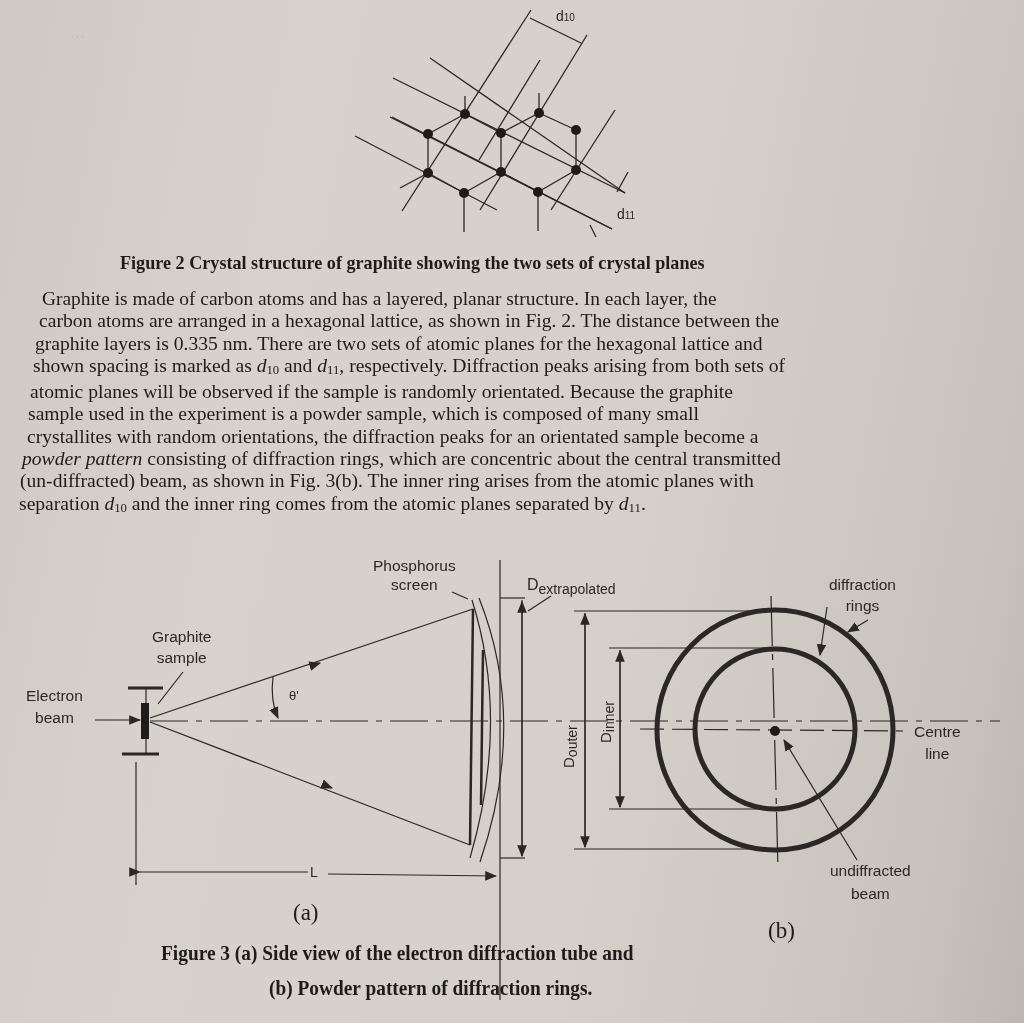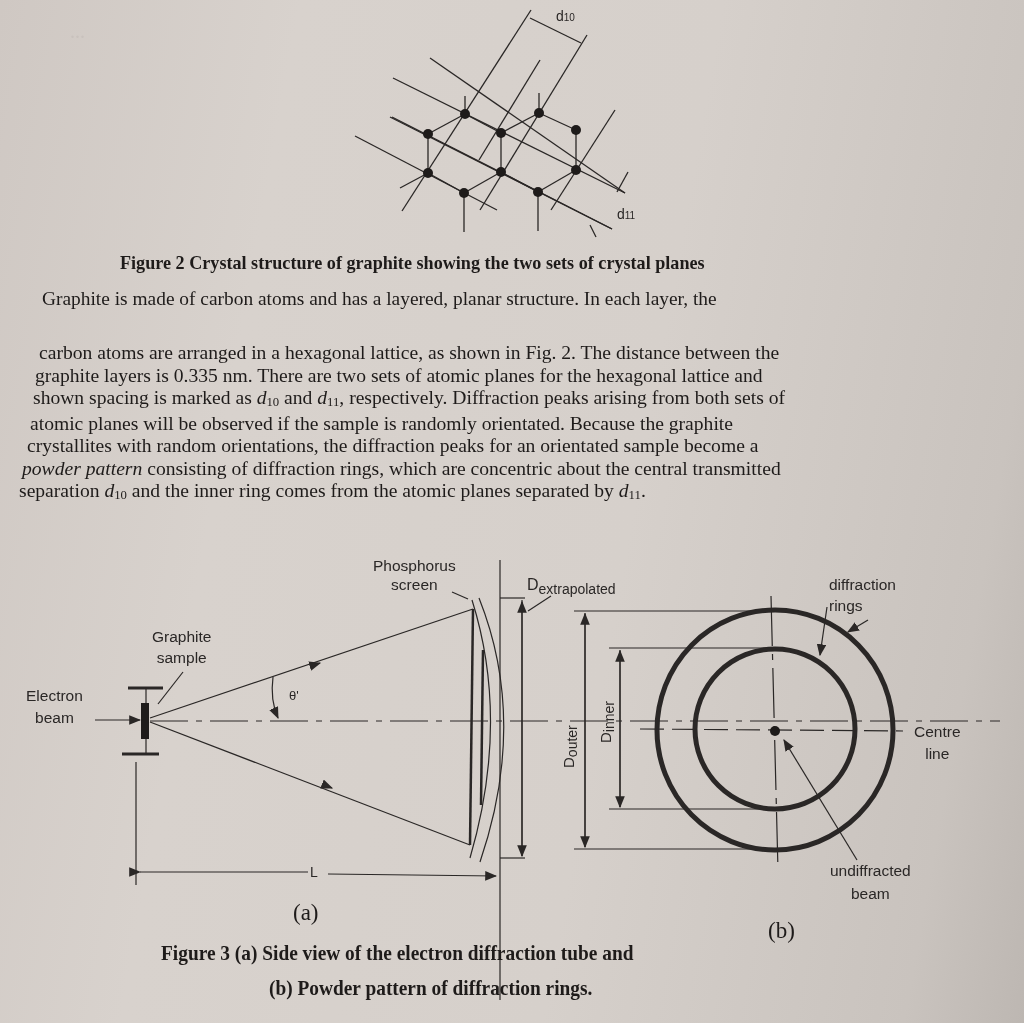--- a/index.html
+++ b/index.html
@@ -80,26 +80,28 @@
   <span>d</span><span style="font-size:10px;">10</span>
 </div>
 <div class="lbl" style="left:617px;top:206px;font-size:14px;">
   <span>d</span><span style="font-size:10px;">11</span>
 </div>
 
 <div class="cap2">Figure 2 Crystal structure of graphite showing the two sets of crystal planes</div>
 
 <div class="para">
   <span class="ln" style="margin-left:24px;transform:scaleX(0.99);">Graphite is made of carbon atoms and has a layered, planar structure. In each layer, the</span>
-  <span class="ln" style="margin-left:21px;margin-top:32px;">carbon atoms are arranged in a hexagonal lattice, as shown in Fig. 2. The distance between the</span>
+  <span class="ln" style="margin-left:21px;">carbon atoms are arranged in a hexagonal lattice, as shown in Fig. 2. The distance between the</span>
   <span class="ln" style="margin-left:17px;">graphite layers is 0.335 nm. There are two sets of atomic planes for the hexagonal lattice and</span>
   <span class="ln" style="margin-left:15px;"><span>shown spacing is marked as </span><i>d</i><span class="sub">10</span><span> and </span><i>d</i><span class="sub">11</span><span>, respectively. Diffraction peaks arising from both sets of</span></span>
   <span class="ln" style="margin-left:12px;">atomic planes will be observed if the sample is randomly orientated. Because the graphite</span>
+  <span class="ln" style="margin-left:10px;">sample used in the experiment is a powder sample, which is composed of many small</span>
   <span class="ln" style="margin-left:9px;">crystallites with random orientations, the diffraction peaks for an orientated sample become a</span>
   <span class="ln" style="margin-left:4px;font-family:Liberation Serif, serif;"><i>powder pattern</i><span> consisting of diffraction rings, which are concentric about the central transmitted</span></span>
+  <span class="ln" style="margin-left:2px;">(un-diffracted) beam, as shown in Fig. 3(b). The inner ring arises from the atomic planes with</span>
   <span class="ln" style="margin-left:1px;"><span>separation </span><i>d</i><span class="sub">10</span><span> and the inner ring comes from the atomic planes separated by </span><i>d</i><span class="sub">11</span><span>.</span></span>
 </div>
 
 <svg class="fig" width="1024" height="1023">
   <defs>
     <marker id="ah" markerWidth="10" markerHeight="8" refX="9" refY="4" orient="auto">
       <path d="M0,0 L10,4 L0,8 z" fill="#2a2726"></path>
     </marker>
   </defs>
   <g stroke="#2a2726" stroke-width="1.2" fill="none">
@@ -180,21 +182,21 @@
 
 <div class="lbl" style="left:527px;top:576px;font-size:16px;">
   <span>D</span><span style="font-size:14px;position:relative;top:4px;margin-top:6px;">extrapolated</span>
 </div>
 <div class="rot" style="left:560px;top:768px;">
   <span>D</span><span class="s">outer</span>
 </div>
 <div class="rot" style="left:597px;top:743px;">
   <span>D</span><span class="s">inner</span>
 </div>
-<div class="lbl" style="left:829px;top:574px;font-size:15.5px;line-height:21px;text-align:left;">
+<div class="lbl" style="left:829px;top:574px;font-size:15.5px;line-height:21px;text-align:center;">
   <div>diffraction</div>
   <div>rings</div>
 </div>
 <div class="lbl" style="left:914px;top:721px;font-size:15.5px;line-height:22px;text-align:center;">
   <div>Centre</div>
   <div>line</div>
 </div>
 <div class="lbl" style="left:830px;top:859px;font-size:15.5px;line-height:23px;text-align:center;">
   <div>undiffracted</div>
   <div>beam</div>

